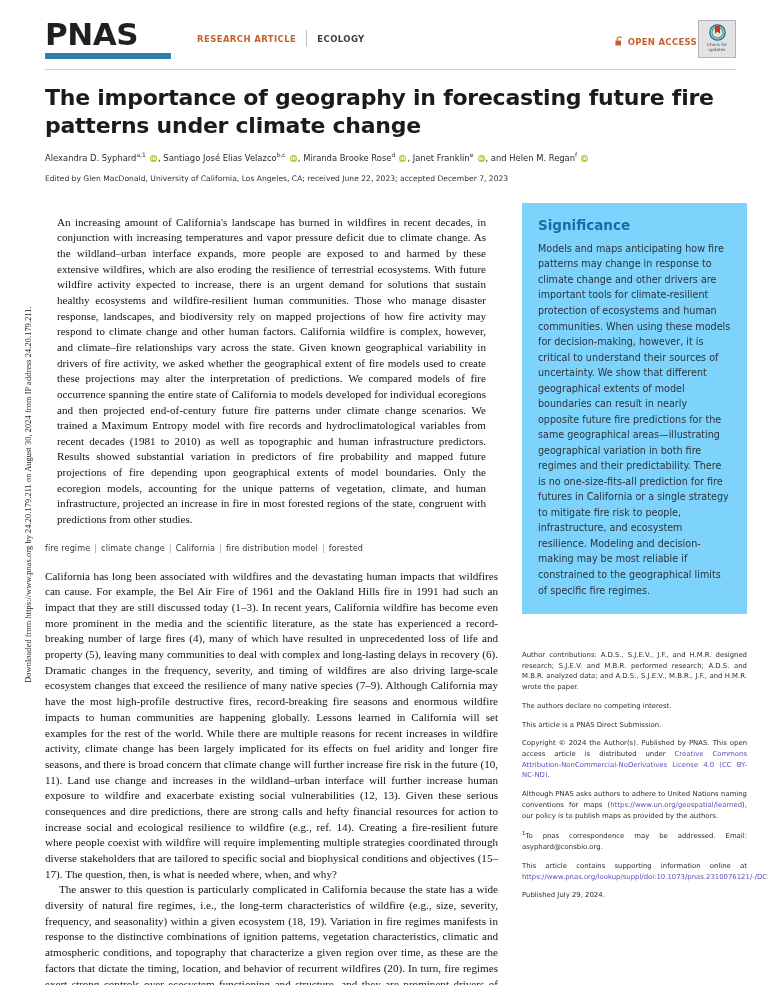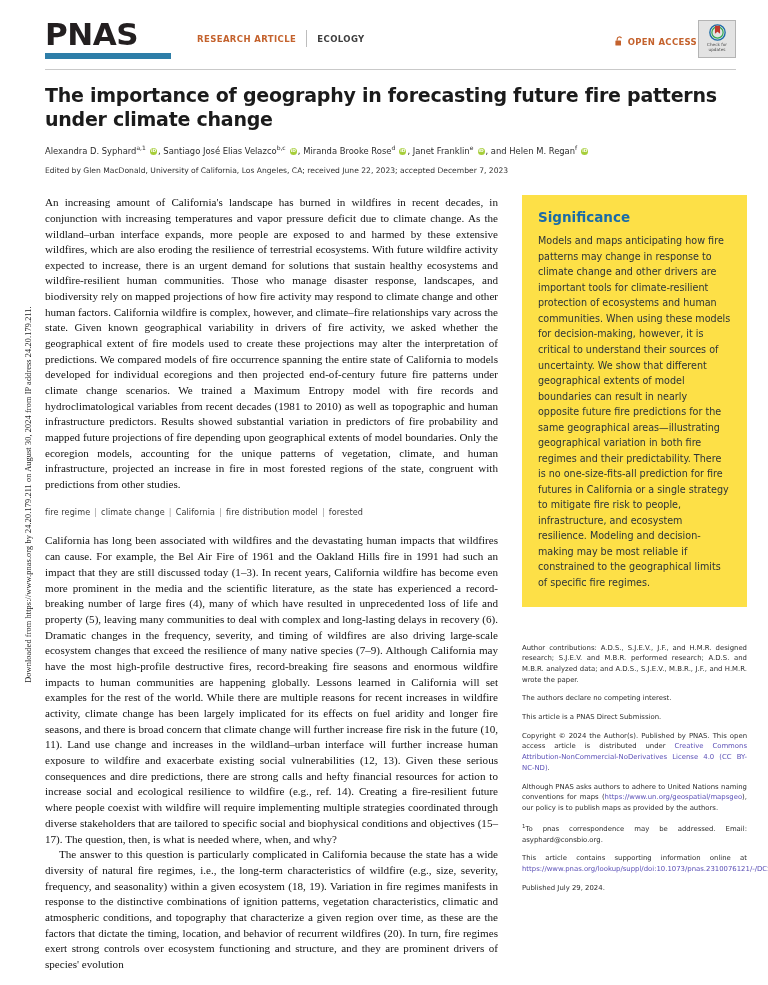--- a/index.html
+++ b/index.html
@@ -140,21 +140,21 @@
     line-height: 1.25;
     text-align: center;
     margin-top: 1px;
   }
 
   
   .title-block { margin: 14px 32px 0 11px; }
   h1.article-title {
     font-family: "DejaVu Sans", sans-serif;
     font-weight: bold;
-    font-size: 19px;
+    font-size: 22px;
     line-height: 1.26;
     color: #1b1b1b;
     margin: 0;
     letter-spacing: -0.25px;
   }
   .authors {
     margin-top: 11px;
     font-family: "DejaVu Sans", sans-serif;
     font-size: 8.4px;
     color: #2b2b2b;
@@ -196,21 +196,21 @@
   }
   .col-left  { width: 453px; flex: none; }
   .col-right { width: 225px; flex: none; }
 
   p.abstract {
     font-family: "Liberation Serif", serif;
     font-size: 11.1px;
     line-height: 1.41;
     color: #111111;
     text-align: justify;
-    margin: 0;
+    margin: 12px;
     hyphens: auto;
   }
   .keywords {
     margin-top: 15px;
     font-family: "DejaVu Sans", sans-serif;
     font-size: 8.1px;
     color: #3a3a3a;
     letter-spacing: 0.1px;
   }
   .kw-sep { color: #9a9a9a; padding: 0 4px; }
@@ -224,21 +224,21 @@
     line-height: 1.415;
     color: #111111;
     text-align: justify;
     margin: 0;
     hyphens: auto;
   }
   .bodytext p + p { text-indent: 14px; }
 
   
   .sig-box {
-    background: #fde047;
+    background: #7dd3fc;
     padding: 14px 16px 16px 16px;
   }
   .sig-title {
     font-family: "DejaVu Sans", sans-serif;
     font-weight: bold;
     font-size: 13.5px;
     color: #1a6ca8;
     margin: 0 0 8px 0;
   }
   .sig-body {
@@ -337,21 +337,21 @@
         <div class="sig-box">
           <div class="sig-title">Significance</div>
           <p class="sig-body">Models and maps anticipating how fire patterns may change in response to climate change and other drivers are important tools for climate-resilient protection of ecosystems and human communities. When using these models for decision-making, however, it is critical to understand their sources of uncertainty. We show that different geographical extents of model boundaries can result in nearly opposite future fire predictions for the same geographical areas—illustrating geographical variation in both fire regimes and their predictability. There is no one-size-fits-all prediction for fire futures in California or a single strategy to mitigate fire risk to people, infrastructure, and ecosystem resilience. Modeling and decision-making may be most reliable if constrained to the geographical limits of specific fire regimes.</p>
         </div>
 
         <div class="footnotes">
           <p>Author contributions: A.D.S., S.J.E.V., J.F., and H.M.R. designed research; S.J.E.V. and M.B.R. performed research; A.D.S. and M.B.R. analyzed data; and A.D.S., S.J.E.V., M.B.R., J.F., and H.M.R. wrote the paper.</p>
           <p>The authors declare no competing interest.</p>
           <p>This article is a PNAS Direct Submission.</p>
           <p><span>Copyright © 2024 the Author(s). Published by PNAS. This open access article is distributed under </span><span class="lnk">Creative Commons Attribution-NonCommercial-NoDerivatives License 4.0 (CC BY-NC-ND)</span><span>.</span></p>
-          <p><span>Although PNAS asks authors to adhere to United Nations naming conventions for maps (</span><span class="lnk">https://www.un.org/geospatial/mapsgeo</span><span>), our policy is to publish maps as provided by the authors.</span></p>
+          <p><span>Although PNAS asks authors to adhere to United Nations naming conventions for maps (</span><span class="lnk">https://www.un.org/geospatial/learned</span><span>), our policy is to publish maps as provided by the authors.</span></p>
           <p><sup>1</sup><span>To pnas correspondence may be addressed. Email: asyphard@consbio.org.</span></p>
           <p><span>This article contains supporting information online at </span><span class="lnk">https://www.pnas.org/lookup/suppl/doi:10.1073/pnas.2310076121/-/DCSupplemental</span></p>
           <p>Published July 29, 2024.</p>
         </div>
       </div>
 
     </div>
   </div>
 </div>
 

